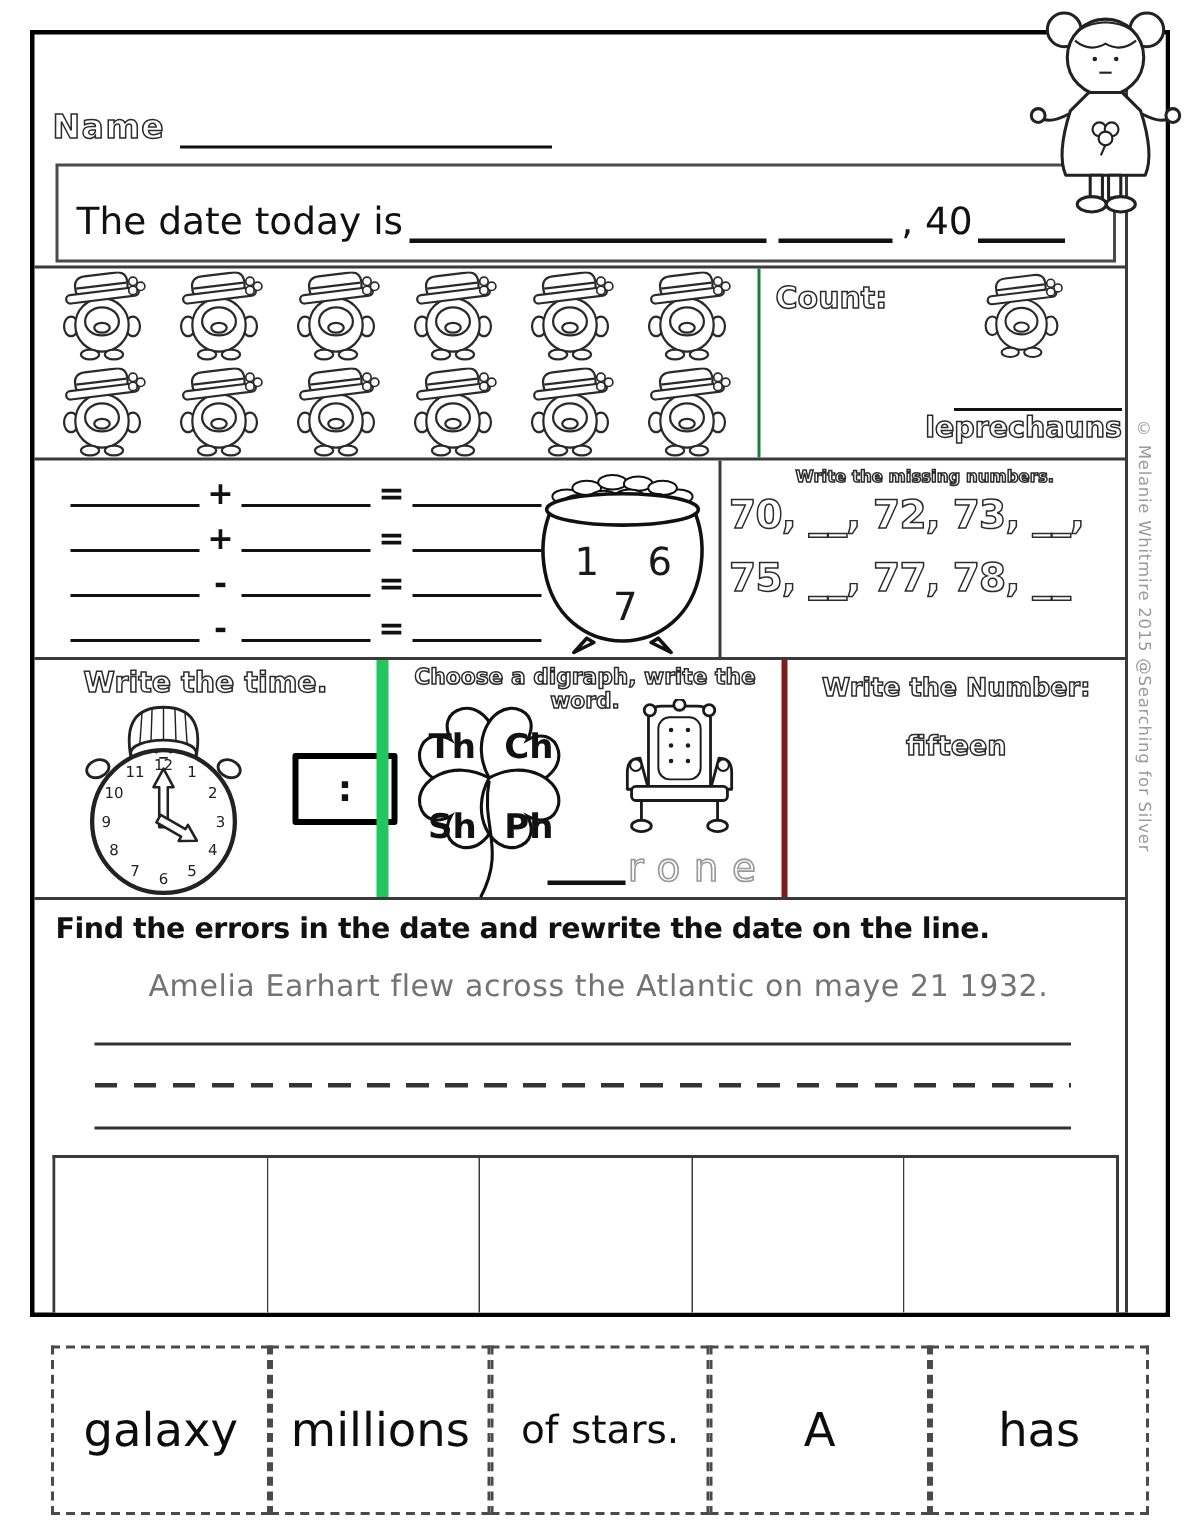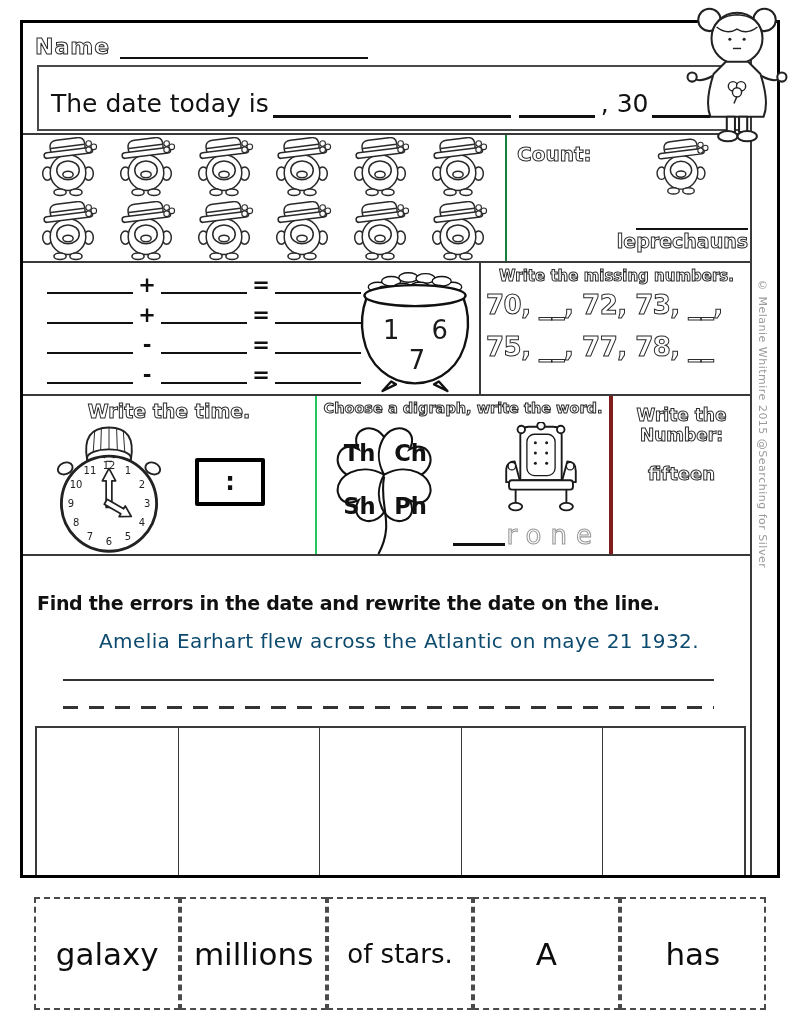--- a/index.html
+++ b/index.html
@@ -21,21 +21,21 @@
     border:3.5px solid #000; display:flex; background:#fff;
   }
   .content { flex:1; display:flex; flex-direction:column; border-right:2px solid #3a3a3a; }
   .rail { width:25px; position:relative; background:#fff; }
   .rail-text {
     position:absolute; top:256px; left:4px; writing-mode:vertical-rl;
     font-size:11px; color:#9a9a9a; letter-spacing:.5px; white-space:nowrap;
   }
 
   
-  .name-row { height:40px; display:flex; align-items:center; padding:6px 0 0 12px; }
+  .name-row { height:40px; display:flex; align-items:flex-start; padding:6px 0 0 12px;margin-top:44px; }
   .name-label { font-size:22px; letter-spacing:1px; }
   .name-line { width:248px; height:26px; margin-left:10px; }
 
   
   .date-box {
     margin:2px 6px 0 14px; border:2px solid #4a4a4a; height:66px;
     display:flex; align-items:flex-end; padding:0 6px 11px 12px;
     font-size:25px; white-space:nowrap;
   }
   .date-box .blankline { height:30px; margin:0 4px; border-bottom-width:3px; }
@@ -56,54 +56,54 @@
 
   
   .math-row { display:flex; height:133px; border-top:2px solid #3a3a3a; }
   .math-left { width:456px; position:relative; padding:7px 0 0 24px; }
   .eq-row { display:flex; align-items:center; height:30px; }
   .eq-blank { width:86px; height:17px; }
   .eq-op { width:28px; text-align:center; font-size:21px; font-weight:700; line-height:14px; }
   .pot-wrap { position:absolute; right:2px; top:2px; width:124px; height:128px; }
   .pot-wrap svg { width:100%; height:100%; }
   .mn-cell { flex:1; border-left:2px solid #3a3a3a; padding:4px 0 0 2px; overflow:hidden; }
-  .mn-title { font-size:15px; text-align:center; }
+  .mn-title { font-size:11px; text-align:center; }
   .seq-line { font-size:26px; line-height:1.6; padding-left:3px; white-space:nowrap; letter-spacing:-.5px; }
 
   
   .time-row { display:flex; height:160px; border-top:2px solid #3a3a3a; }
   .cell-title { font-size:19px; text-align:center; padding-top:4px; }
-  .time-cell { width:292px; position:relative; }
+  .time-cell { width:228px; position:relative; }
   .clock-wrap { position:absolute; left:14px; top:22px; width:144px; height:138px; }
   .clock-wrap svg { width:100%; height:100%; }
   .time-box {
     position:absolute; left:172px; top:62px; width:70px; height:48px;
     border:4px solid #000; border-radius:2px; display:flex; align-items:center;
     justify-content:center; font-size:24px; font-weight:800;
   }
-  .digraph-cell { width:294px; border-left:2px solid #22c55e; position:relative; }
+  .digraph-cell { width:270px; border-left:8px solid #22c55e; position:relative; }
   .digraph-cell .cell-title { font-size:14.5px; }
   .clover-wrap { position:absolute; left:4px; top:20px; width:130px; height:140px; }
   .clover-wrap svg { width:100%; height:100%; }
   .throne-wrap { position:absolute; right:30px; top:26px; width:76px; height:94px; }
   .throne-wrap svg { width:100%; height:100%; }
   .word-line { position:absolute; right:8px; bottom:8px; display:flex; align-items:flex-end; }
   .word-blank { width:52px; height:18px; border-bottom-width:3px; }
   .trace {
     font-size:26px; letter-spacing:9px; line-height:.85; margin-left:2px; color:#a8a8a8;
     -webkit-text-fill-color:transparent; -webkit-text-stroke:1.1px #9a9a9a;
   }
   .number-cell { flex:1; border-left:4px solid #7f1d1d; text-align:center; padding-top:5px; }
   .number-cell .cell-title { font-size:17px; }
   .number-word { font-size:18px; margin-top:18px; }
 
   
   .errors-row { border-top:2px solid #3a3a3a; height:172px; padding:8px 14px 0 14px; }
-  .errors-instruction { font-size:19px; font-weight:700; letter-spacing:-.3px;margin-top:28px; }
-  .errors-sentence { font-size:20px; color:#0c4a6e; margin:15px 0 0 62px; letter-spacing:.4px; }
+  .errors-instruction { font-size:19px; font-weight:700; letter-spacing:-.3px; }
+  .errors-sentence { font-size:20px; color:#737373; margin:15px 0 0 62px; letter-spacing:.4px; }
   .write-line { margin-left:26px; margin-right:22px; }
   .wl-solid { border-top:2px solid #333; margin-top:26px; }
   .wl-dashed { height:2.5px; margin-top:25px;
     background:repeating-linear-gradient(90deg,#333 0 15px,transparent 15px 26px); }
 
   
   .cut-label-row { border-top:2px solid #3a3a3a; height:27px; display:flex; align-items:center;
     padding-left:14px; font-size:19px; font-weight:700; letter-spacing:-.2px; }
   .paste-grid { flex:1; display:flex; margin:0 4px 0 12px;
     border:2px solid #3a3a3a; border-bottom:none; }
@@ -129,21 +129,21 @@
 
     <div class="name-row">
       <span class="hollow name-label">Name</span>
       <span class="blankline name-line"></span>
     </div>
 
     <div class="date-box">
       <span>The date today is</span>
       <span class="blankline date-b1"></span>
       <span class="blankline date-b2"></span>
-      <span class="date-year">, 30</span>
+      <span class="date-year">, 40</span>
       <span class="blankline date-b3"></span>
     </div>
 
     <div class="count-row">
       <div class="count-left">
           <div class="lep-cell"><svg viewBox="0 0 70 64">
     <g stroke="#2a2a2a" fill="#fff" stroke-width="1.6" stroke-linejoin="round">
       <ellipse cx="13" cy="39" rx="5" ry="7"></ellipse>
       <ellipse cx="57" cy="39" rx="5" ry="7"></ellipse>
       <circle cx="35" cy="38" r="19"></circle>

